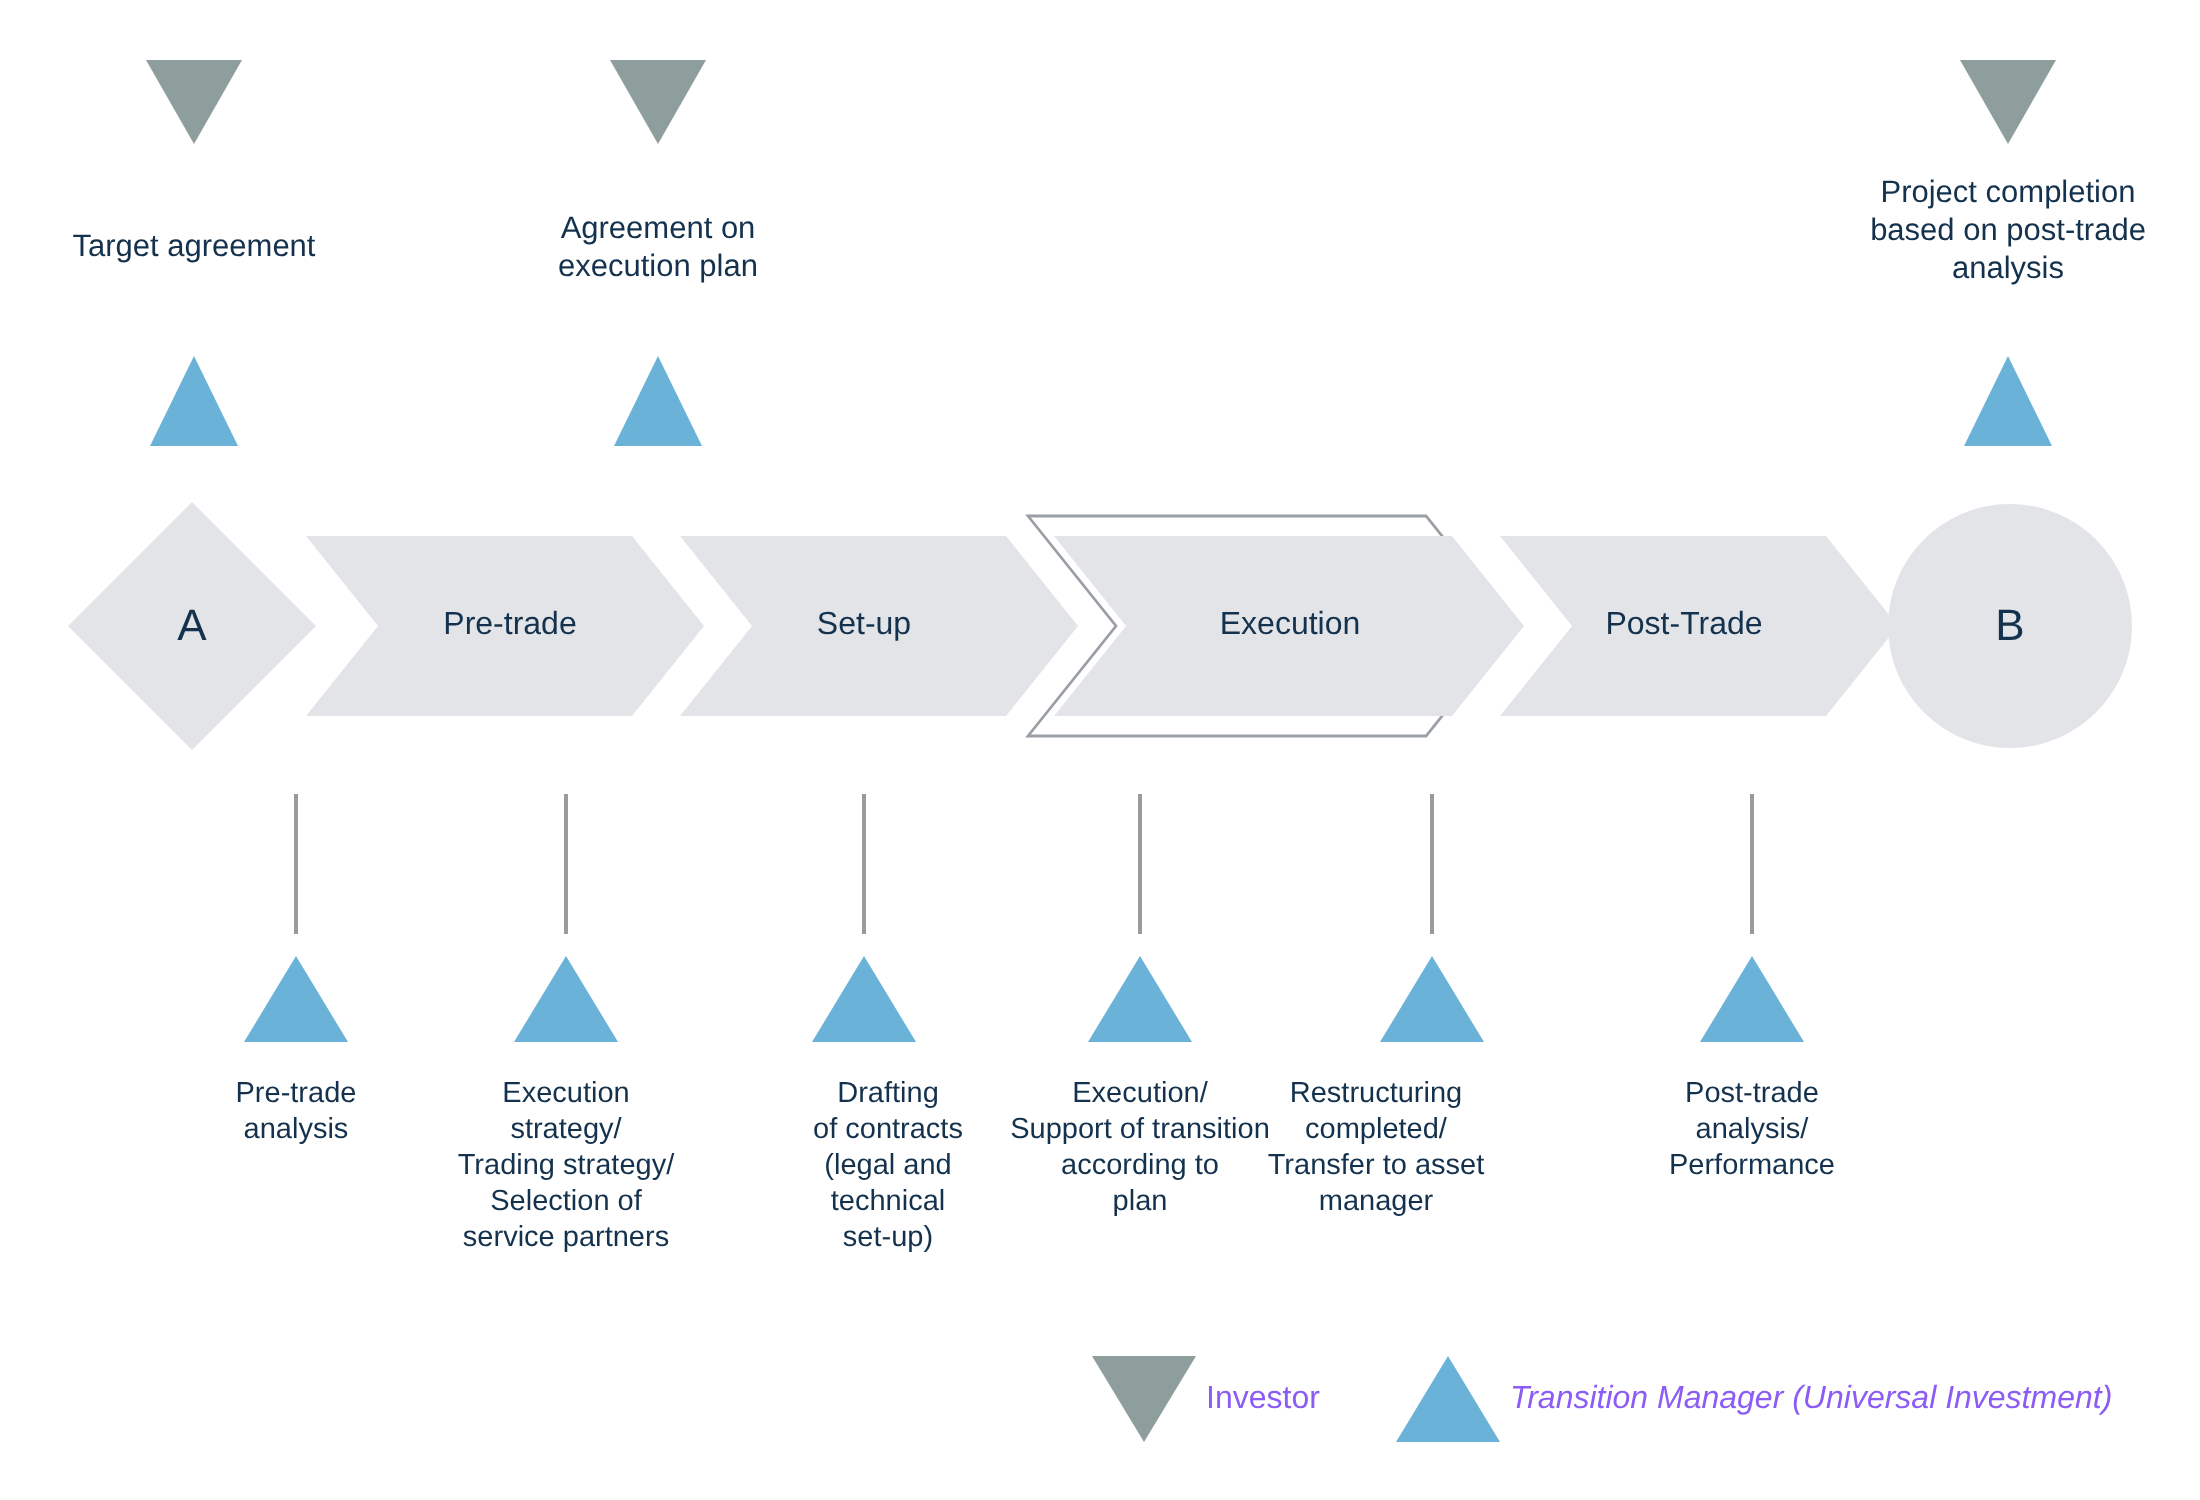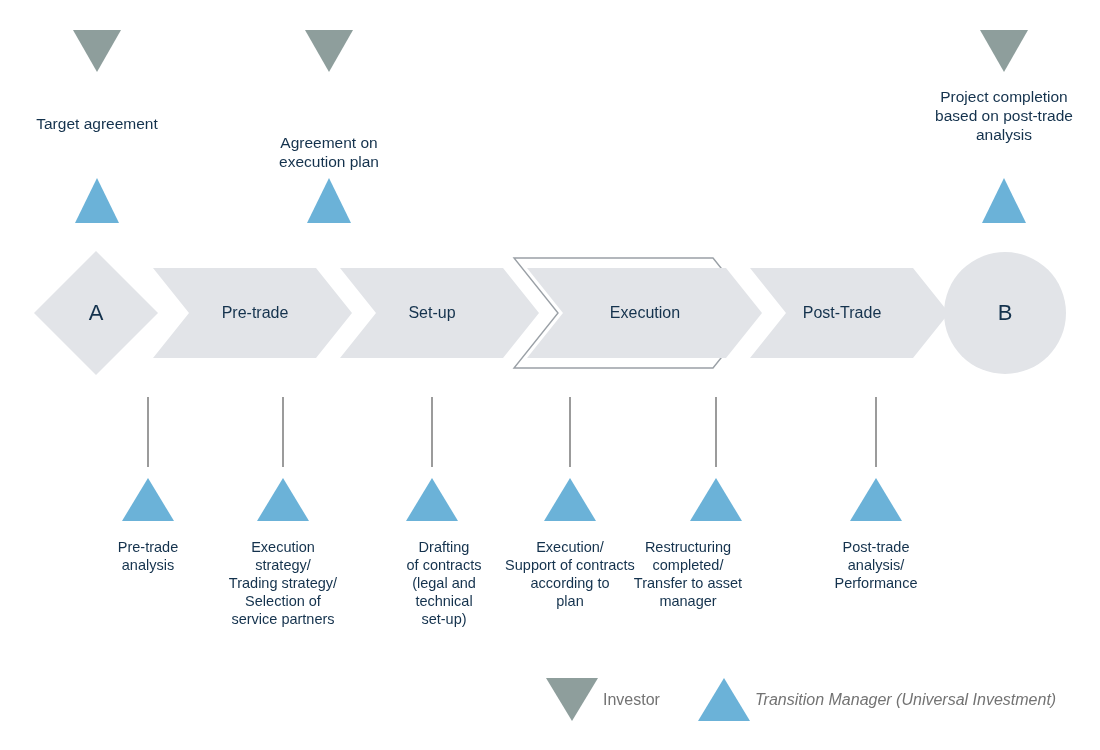--- a/index.html
+++ b/index.html
@@ -92,40 +92,40 @@
     color: #14324d;
     transform: translateX(-50%);
     white-space: pre-line;
   }
 
   
   .legend-text {
     position: absolute;
     font-size: 16px;
     line-height: 20px;
-    color: #737373;
+    color: #8b5cf6;
     transform: translateY(-50%);
     white-space: nowrap;
     text-align: right;
   }
 </style>
 </head>
 <body>
 
 <div id="canvas">
 
   <div class="abs" style="left:0;top:0;width:1100px;height:0;">
     <div class="abs tri-down-lg" style="left:73px;top:30px;"></div>
     <div class="abs top-label" style="left:97px;top:114px;transform:translateX(-50%);width:240px;">Target agreement</div>
     <div class="abs tri-up-sm" style="left:75px;top:178px;"></div>
   </div>
 
   <div class="abs" style="left:0;top:0;width:1100px;height:0;">
     <div class="abs tri-down-lg" style="left:305px;top:30px;"></div>
-    <div class="abs top-label" style="left:329px;top:105px;transform:translateX(-50%);width:240px;margin-top:28px;">Agreement on
+    <div class="abs top-label" style="left:329px;top:105px;transform:translateX(-50%);width:240px;">Agreement on
 execution plan</div>
     <div class="abs tri-up-sm" style="left:307px;top:178px;"></div>
   </div>
 
   <div class="abs" style="left:0;top:0;width:1100px;height:0;">
     <div class="abs tri-down-lg" style="left:980px;top:30px;"></div>
     <div class="abs top-label" style="left:1004px;top:87px;transform:translateX(-50%);width:230px;">Project completion
 based on post-trade
 analysis</div>
     <div class="abs tri-up-sm" style="left:982px;top:178px;"></div>
@@ -179,21 +179,21 @@
 of contracts
 (legal and
 technical
 set-up)</div>
   </div>
 
   <div class="abs" style="left:0;top:0;width:1100px;height:0;">
     <div class="connector" style="left:569px;top:397px;height:70px;"></div>
     <div class="abs tri-up" style="left:544px;top:478px;"></div>
     <div class="detail-label" style="left:570px;top:538px;width:200px;">Execution/
-Support of contracts
+Support of transition
 according to
 plan</div>
   </div>
 
   <div class="abs" style="left:0;top:0;width:1100px;height:0;">
     <div class="connector" style="left:715px;top:397px;height:70px;"></div>
     <div class="abs tri-up" style="left:690px;top:478px;"></div>
     <div class="detail-label" style="left:688px;top:538px;width:190px;">Restructuring
 completed/
 Transfer to asset

